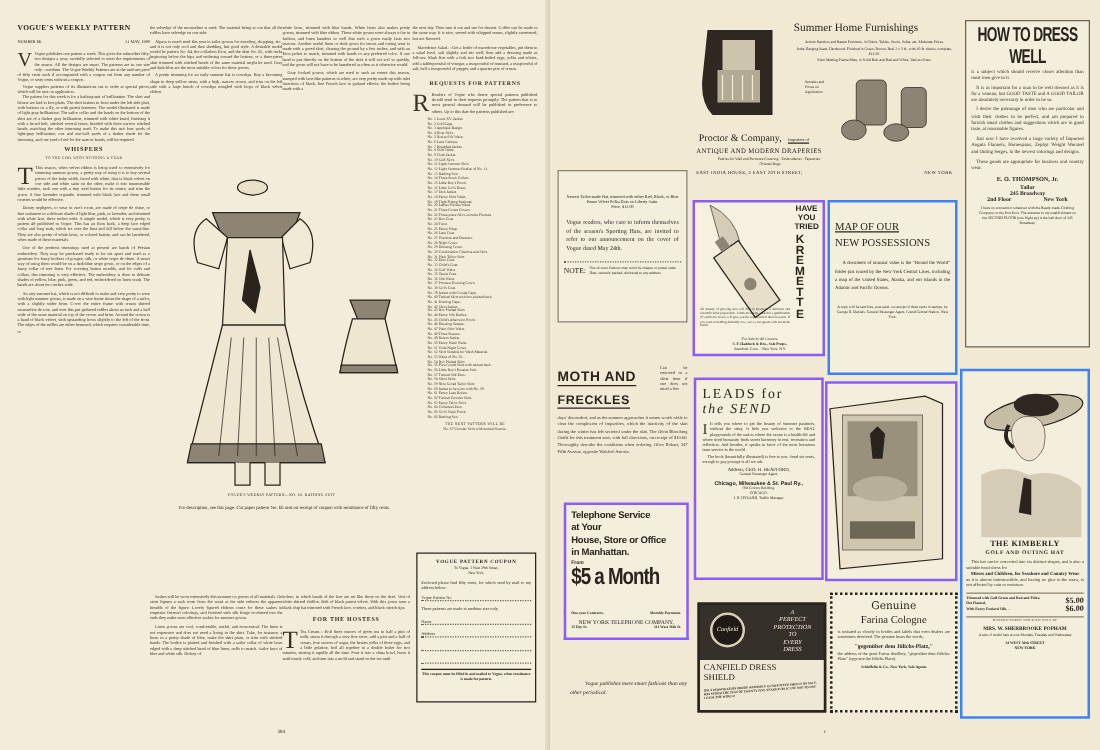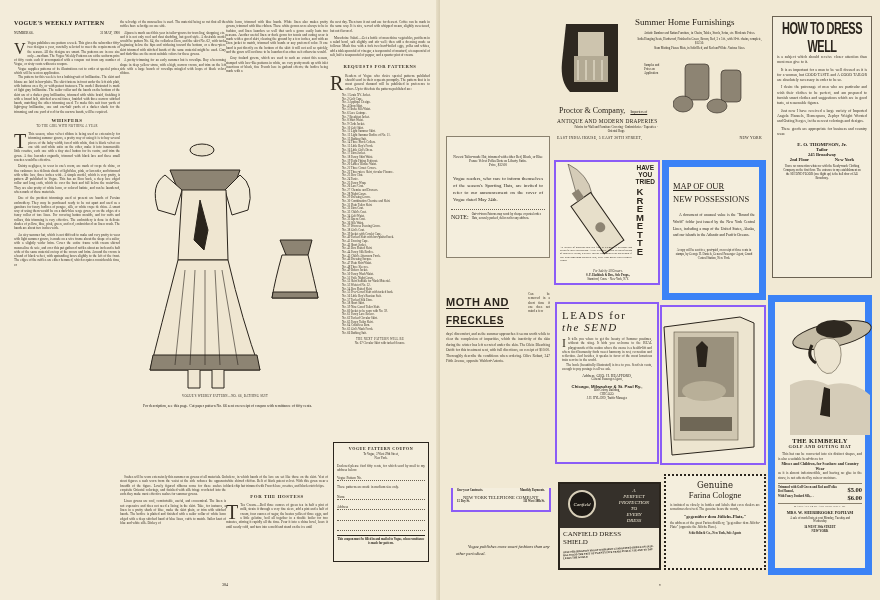--- a/index.html
+++ b/index.html
@@ -8,21 +8,21 @@
   .page { position: absolute; top: 0; height: 600px; }
   .left-page { left: 0; width: 440px; background: #f3ecda; }
   .right-page { left: 440px; width: 440px; background: #f1e9d4; }
   .gutter { position: absolute; left: 436px; top: 0; width: 8px; height: 600px;
     background: linear-gradient(90deg, #e8dfc8, #d8ceb4 50%, #e8dfc8); }
   .abs { position: absolute; }
   .t { font-size: 3.4px; line-height: 4.3px; text-align: justify; color: #3a3226; }
   .tiny { font-size: 3px; line-height: 3.8px; }
   .h-caps { font-weight: bold; letter-spacing: 0.6px; text-align: center; }
   .drop { float: left; font-size: 20px; line-height: 16px; margin: 1px 2px 0 0; font-weight: normal; }
-  .ad { position: absolute; border: 7px solid #3b82f6; background: #f4eedd; }
+  .ad { position: absolute; border: 2px solid #3b82f6; background: #f4eedd; }
   .ad.thick { border: 2px solid #8b5cf6; }
   .center { text-align: center; }
   .bold { font-weight: bold; }
   .sans { font-family: "Liberation Sans", sans-serif; }
   .dots { border-bottom: 1px dotted #6b6252; }
   .list-row { font-size: 3px; line-height: 3.65px; white-space: nowrap; color: #3a3226; }
   svg { display: block; }
 </style>
 </head>
 <body>
@@ -283,20 +283,30 @@
     <div class="center tiny" style="margin-top:10px;">A copy will be sent free, post-paid, on receipt of three cents in stamps, by George H. Daniels, General Passenger Agent, Grand Central Station, New York.</div>
   </div>
 
   <div class="abs" style="left:6px;top:292px;width:104px;height:110px;">
     <div class="sans bold" style="font-size:11px;letter-spacing:0.5px;border-bottom:1.5px solid #2a241c;display:inline-block;">MOTH AND</div>
     <div class="sans bold" style="font-size:10px;letter-spacing:0.5px;border-bottom:1.5px solid #2a241c;display:inline-block;margin-top:2px;">FRECKLES</div>
     <div class="abs t" style="left:82px;top:0px;width:22px;font-size:3.4px;">Can be removed in a short time if one does not mind a few</div>
     <div class="t" style="font-size:3.6px;line-height:5.4px;margin-top:4px;">days' discomfort, and as the summer approaches it seems worth while to clear the complexion of impurities, which the inactivity of the skin during the winter has left secreted under the skin. The Olein Bleaching Outfit for this treatment sent, with full directions, on receipt of $10.00. Thoroughly describe the conditions when ordering. Olive Robart, 347 Fifth Avenue, opposite Waldorf-Astoria.</div>
   </div>
 
+  <div class="ad thick" style="left:11px;top:402px;width:100px;height:90px;padding:3px 4px;">
+    <div class="sans bold" style="font-size:7.6px;line-height:10px;letter-spacing:-0.2px;">
+      <div>Telephone Service</div>
+      <div>at Your</div>
+      <div>House, Store or Office</div>
+      <div>in Manhattan.</div>
+    </div>
+    <div class="sans bold" style="font-size:4px;">From</div>
+    <div class="sans bold" style="font-size:15px;line-height:15px;letter-spacing:-0.8px;transform:scaleY(1.25);transform-origin:left top;">$5 a Month</div>
+  </div>
   <div class="ad thick" style="left:11px;top:488px;width:100px;height:24px;border-top:none;padding:1px 4px;">
     <div class="tiny bold" style="display:flex;justify-content:space-between;">
       <span>One-year Contracts.</span>
         <span>Monthly Payments.</span>
     </div>
     <div class="center" style="font-size:4.6px;margin-top:2px;">NEW YORK TELEPHONE COMPANY,</div>
     <div class="tiny bold" style="display:flex;justify-content:space-between;">
       <span>15 Dey St.</span>
         <span>111 West 38th St.</span>
     </div>

